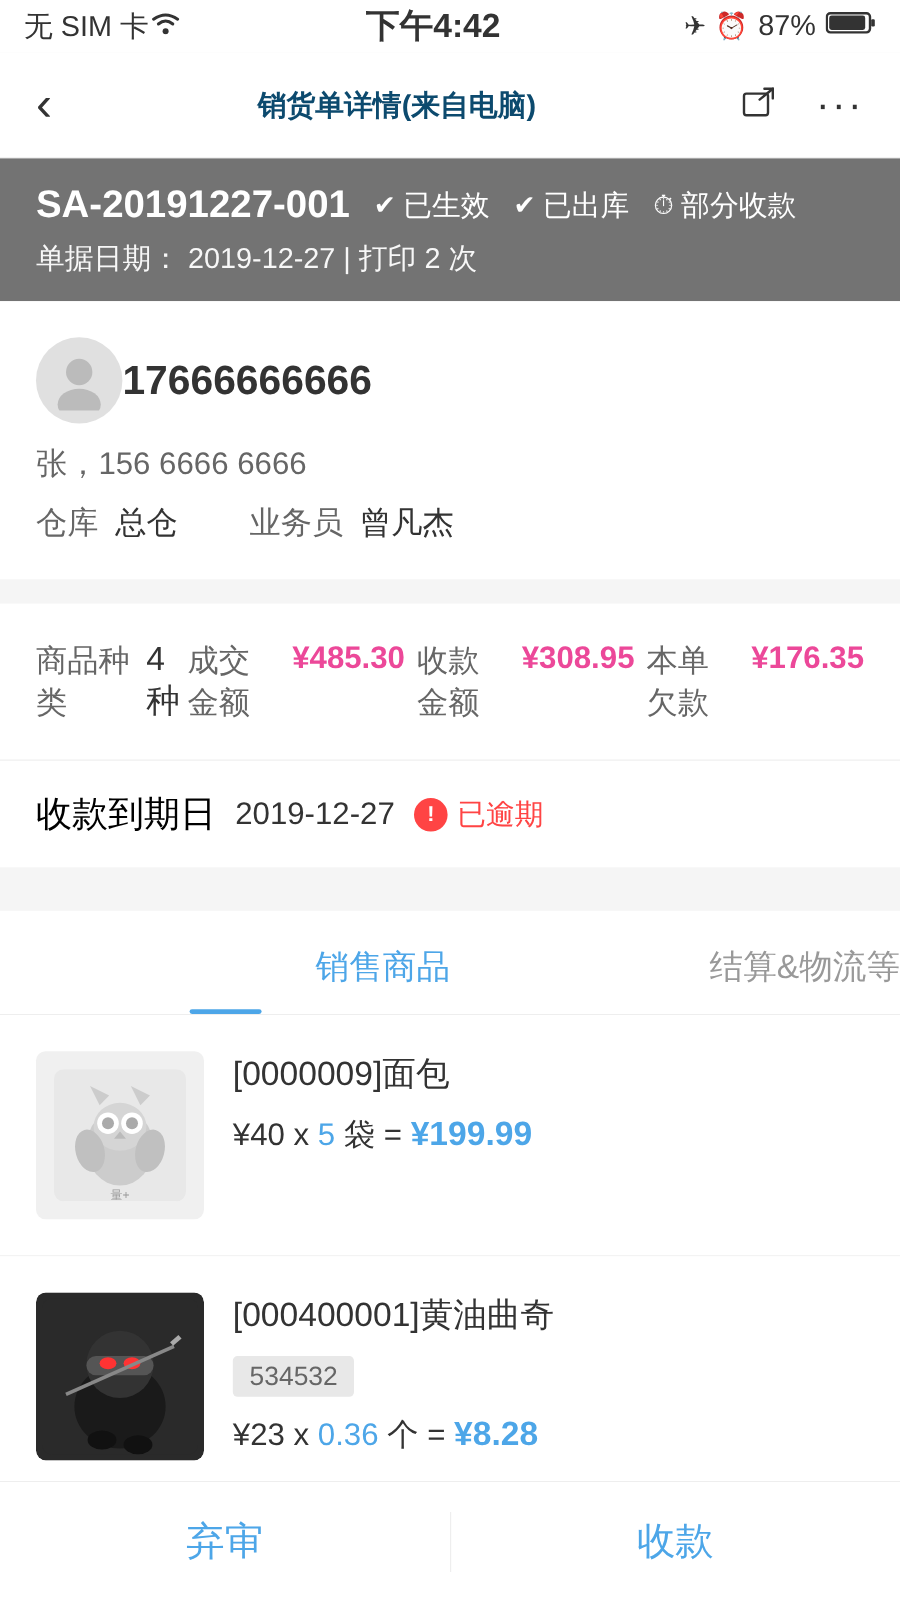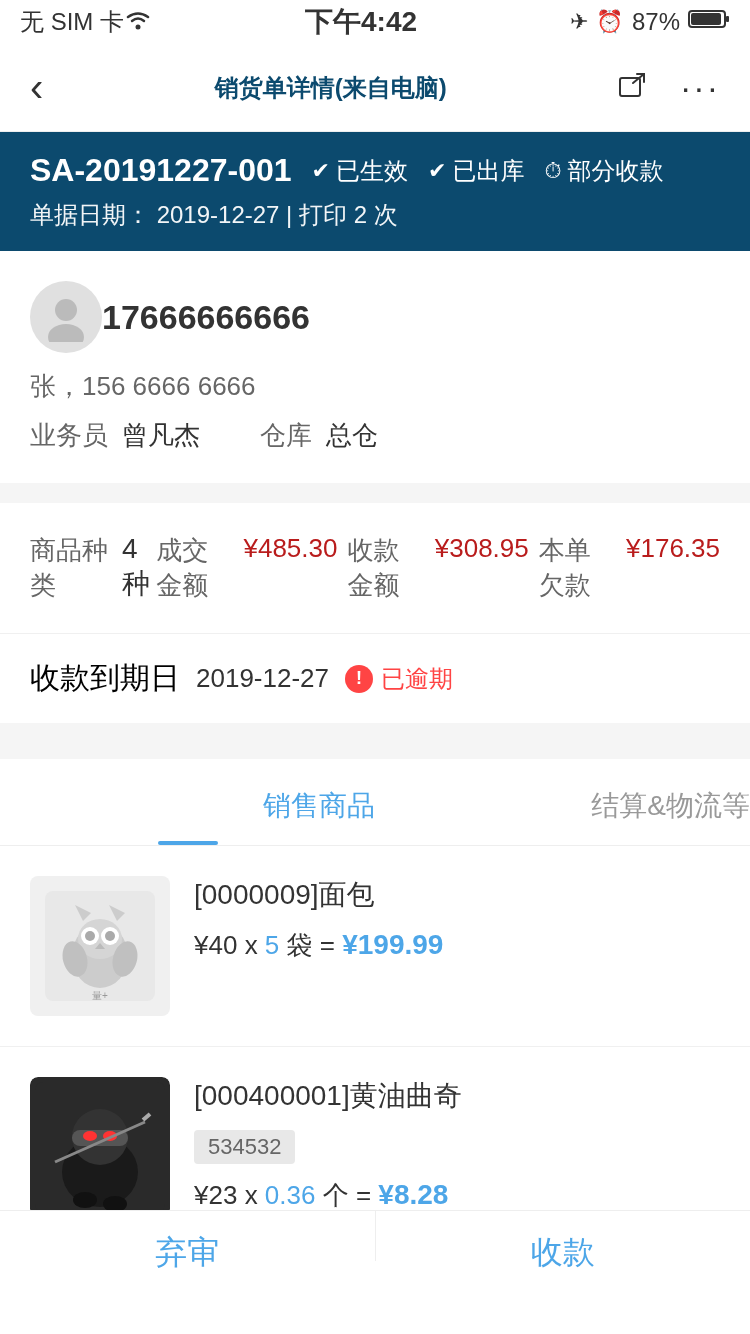--- a/index.html
+++ b/index.html
@@ -43,21 +43,21 @@
       color: #0c4a6e;
     }
     .nav-icon {
       font-size: 36px;
       color: #333;
     }
     .nav-right { display: flex; align-items: center; gap: 30px; }
 
     
     .order-header {
-      background: #0c4a6e;
+      background: #737373;
       padding: 20px 30px;
       color: #fff;
     }
     .order-header-top {
       display: flex;
       align-items: center;
       gap: 20px;
       flex-wrap: wrap;
       margin-bottom: 10px;
     }
@@ -143,21 +143,21 @@
       align-items: flex-end;
       gap: 10px;
     }
     .summary-item {
       display: flex;
       justify-content: space-between;
       gap: 30px;
       font-size: 26px;
     }
     .summary-item-label { color: #666; }
-    .summary-item-value { color: #b91c1c; font-weight: 400; }
+    .summary-item-value { color: #ec4899; font-weight: 700; }
 
     .product-count-row {
       display: flex;
       align-items: center;
       gap: 10px;
     }
     .product-count-label { color: #666; font-size: 26px; }
     .product-count-value { color: #333; font-size: 28px; font-weight: 500; }
 
     
@@ -266,24 +266,25 @@
     }
     .price-highlight { color: #4da6e8; }
     .price-total { color: #4da6e8; font-weight: 600; font-size: 28px; }
 
     
     .bottom-bar {
       position: fixed;
       bottom: 0;
       left: 0;
       width: 750px;
-      height: 124px;
+      height: 100px;
       background: #fff;
       border-top: 1px solid #eee;
       display: flex;
+      align-items: center;
     }
     .bottom-btn {
       flex: 1;
       text-align: center;
       font-size: 32px;
       cursor: pointer;
       padding: 20px 0;
     }
     .bottom-btn.cancel { color: #4da6e8; }
     .bottom-btn.confirm { color: #4da6e8; }
@@ -408,26 +409,26 @@
       <svg width="50" height="50" viewBox="0 0 50 50">
         <circle cx="25" cy="18" r="11" fill="#bbb"></circle>
         <ellipse cx="25" cy="45" rx="18" ry="13" fill="#bbb"></ellipse>
       </svg>
     </div>
     <span class="customer-name">17666666666</span>
   </div>
   <div class="customer-info">张，156 6666 6666</div>
   <div class="customer-meta">
     <div class="meta-item">
+      <span class="meta-label">仓库</span>
+      <span class="meta-value">总仓</span>
+    </div>
+    <div class="meta-item">
       <span class="meta-label">业务员</span>
       <span class="meta-value">曾凡杰</span>
-    </div>
-    <div class="meta-item">
-      <span class="meta-label">仓库</span>
-      <span class="meta-value">总仓</span>
     </div>
   </div>
 </div>
 
 <div class="divider"></div>
 
 <div class="summary-section">
   <div class="summary-row">
     <div>
       <div class="product-count-row">

